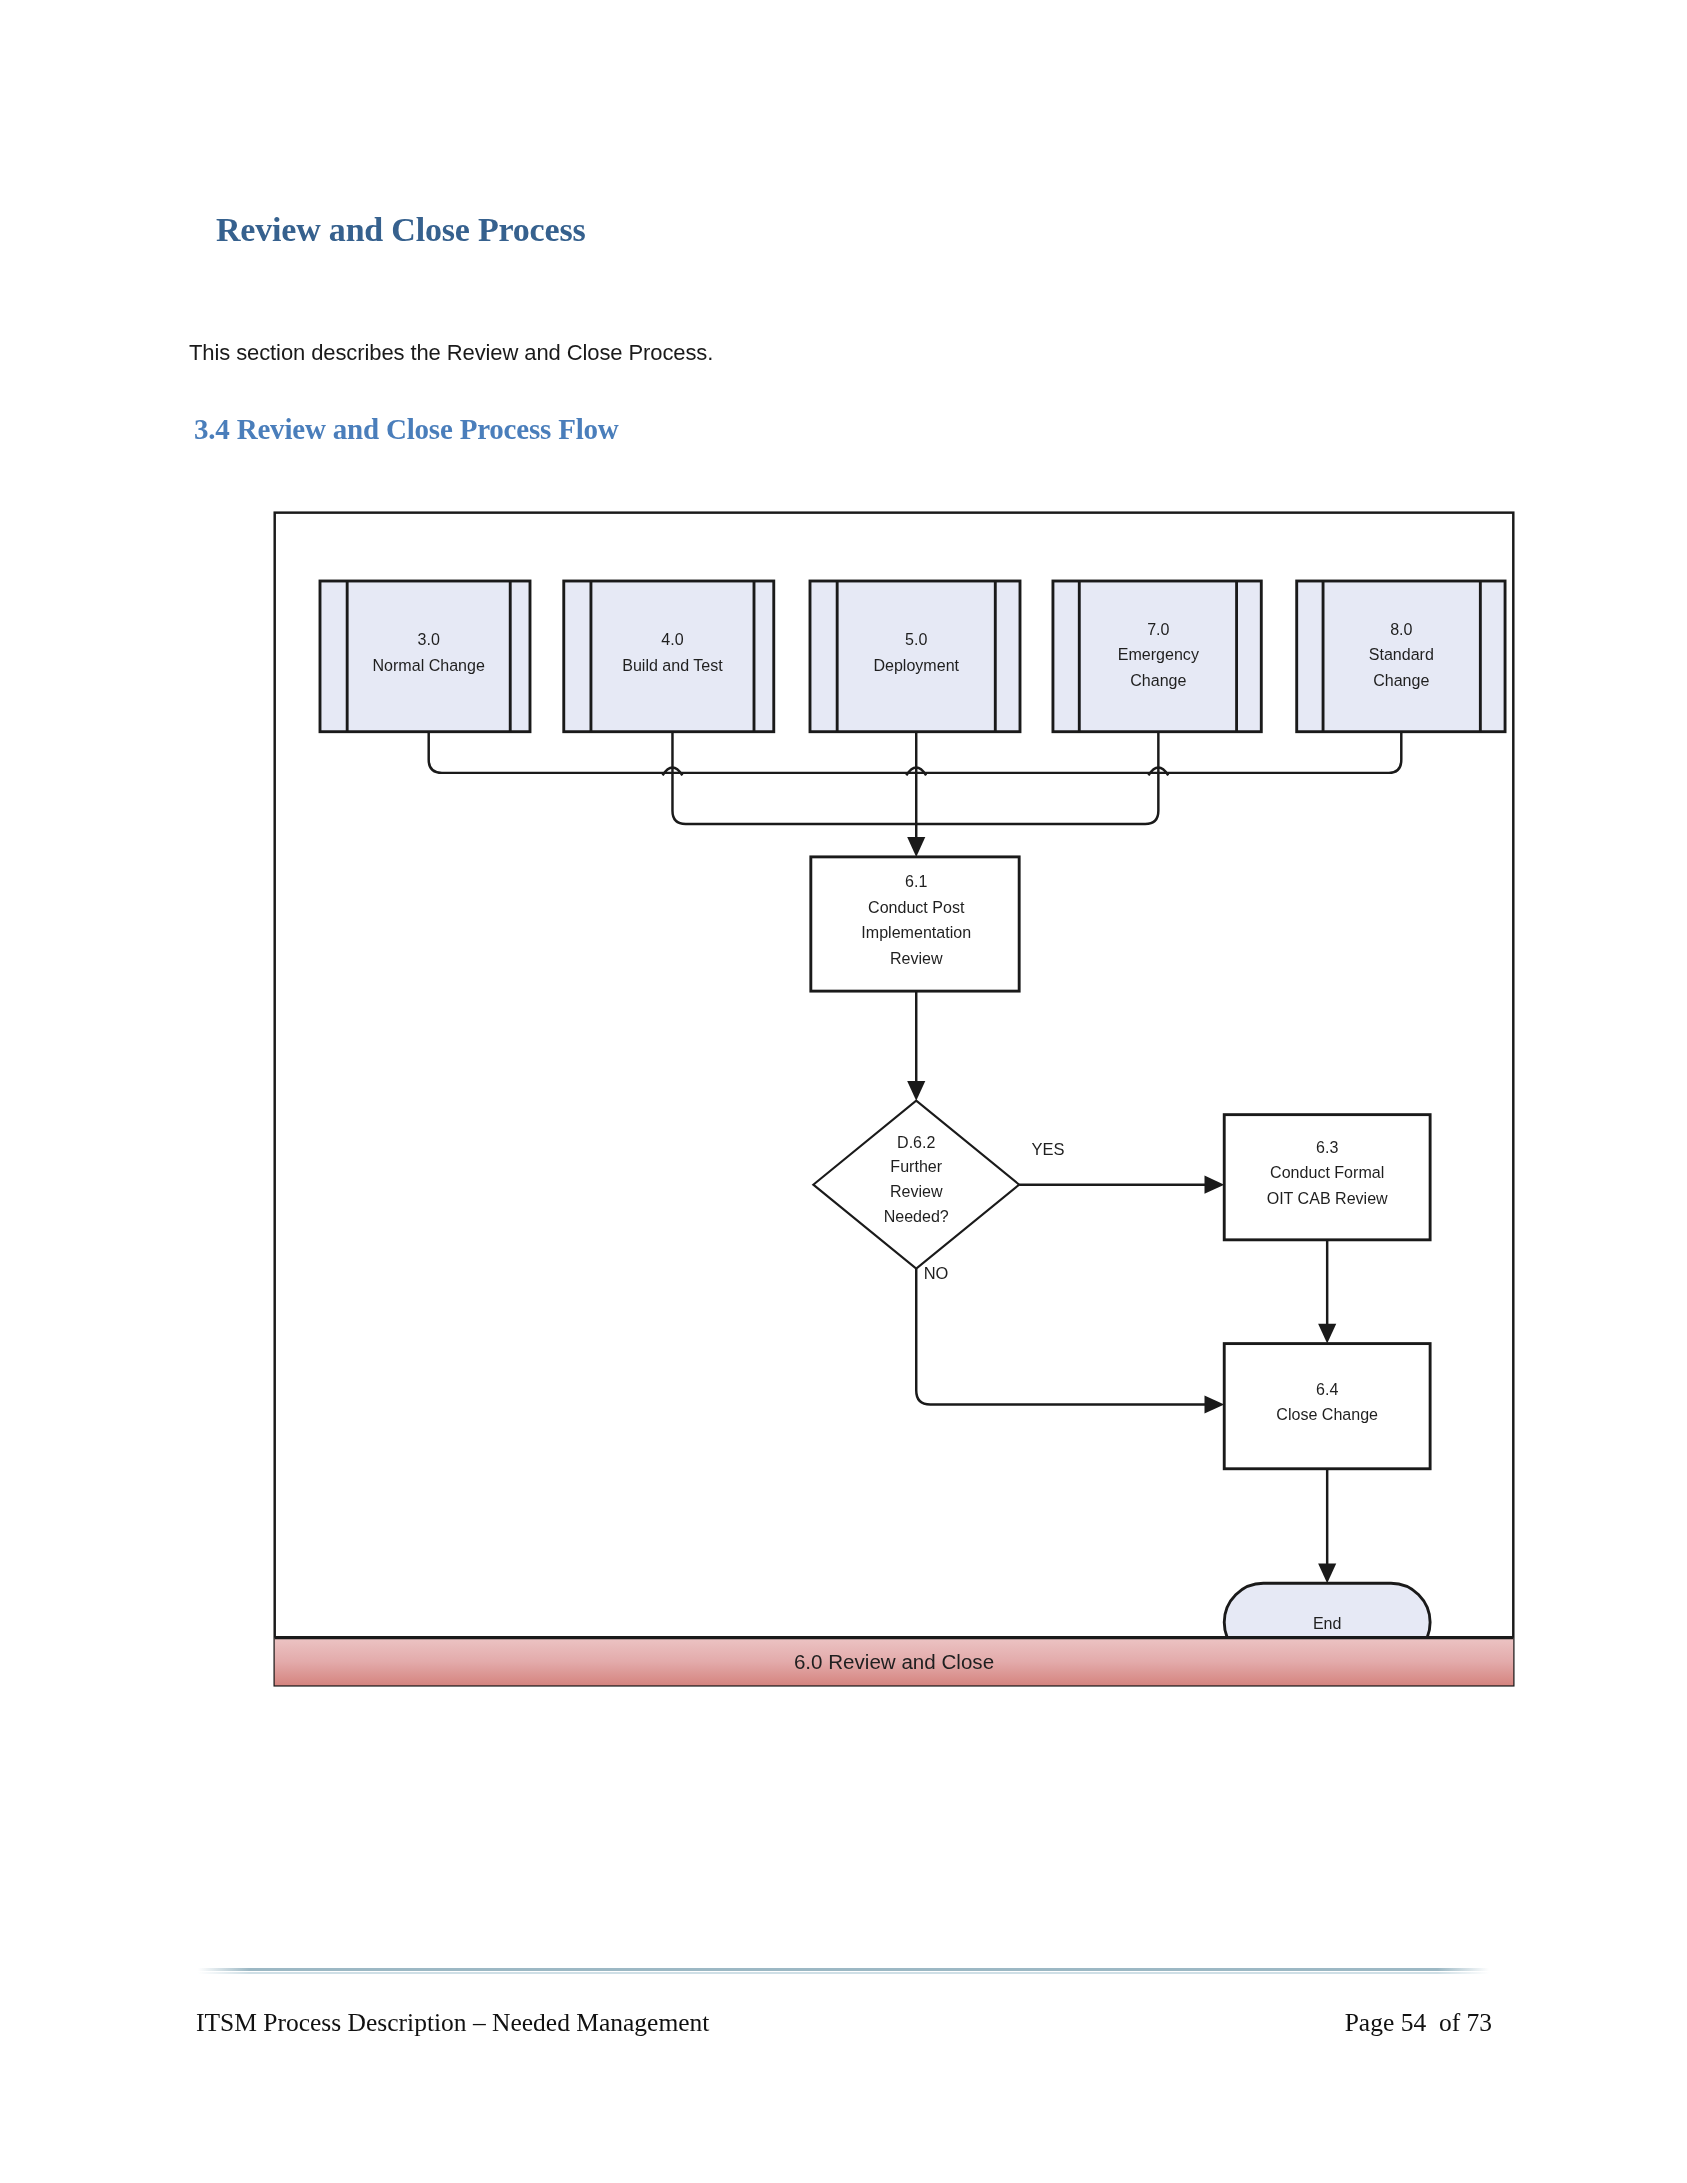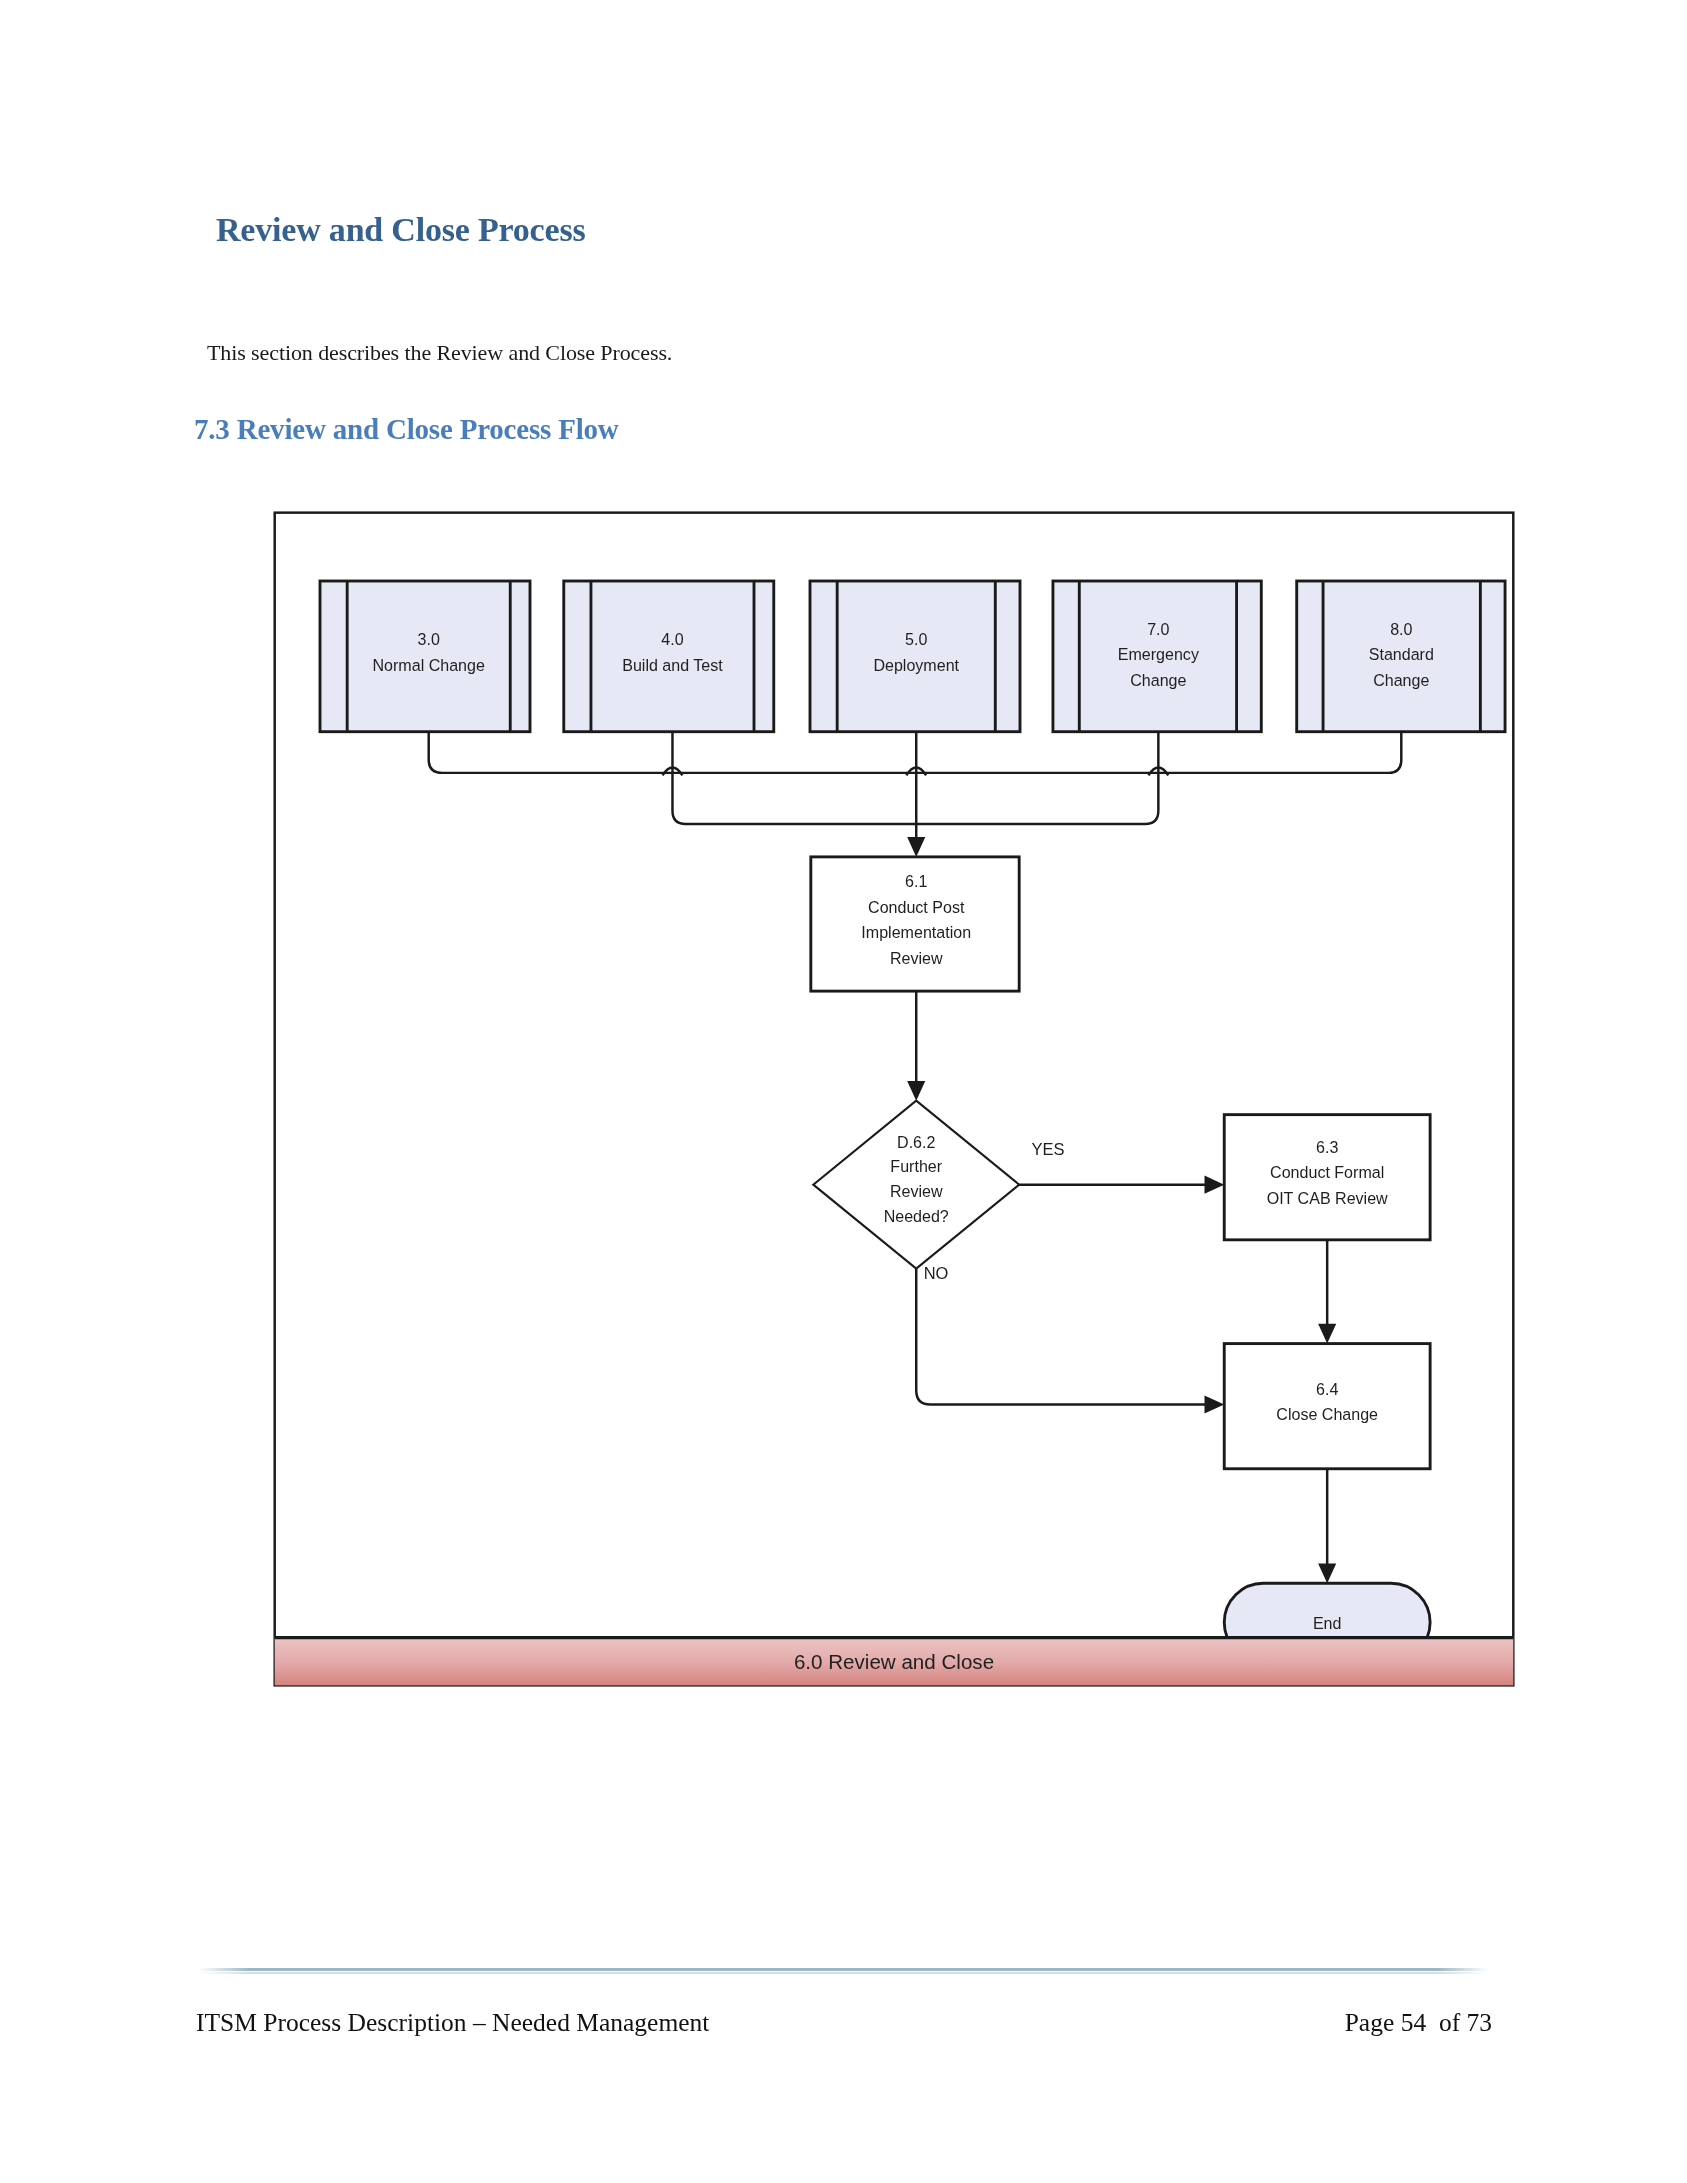--- a/index.html
+++ b/index.html
@@ -29,23 +29,23 @@
     font-family: "Liberation Serif", serif;
     font-weight: bold;
     font-size: 34px;
     letter-spacing: -0.2px;
     color: #36618e;
     margin-left: 22px;
   }
 
   .body-para {
     position: absolute;
-    left: 207px;
+    left: 189px;
     top: 318px;
-    font-family: Liberation Serif, serif;
+    font-family: Liberation Sans, sans-serif;
     font-size: 22px;
     color: #1a1a1a;
     letter-spacing: -0.1px;
   }
 
   .h2-title {
     position: absolute;
     left: 194px;
     top: 389px;
     font-family: "Liberation Serif", serif;
@@ -119,21 +119,21 @@
 </style>
 </head>
 <body>
 
 <div class="page">
 
   <h1 class="h1-title">Review and Close Process</h1>
 
   <p class="body-para">This section describes the Review and Close Process.</p>
 
-  <h2 class="h2-title">7.3 Review and Close Process Flow</h2>
+  <h2 class="h2-title">3.4 Review and Close Process Flow</h2>
 
   <div class="flow-wrap">
     <svg width="1242" height="1176" viewBox="0 0 1508 1428" xmlns="http://www.w3.org/2000/svg">
 
       <rect x="2" y="2" width="1504" height="1424" fill="#ffffff" stroke="#1a1a1a" stroke-width="3"></rect>
 
       <g>
         <rect x="57" y="85" width="255" height="183" fill="#e6e9f5" stroke="#1a1a1a" stroke-width="3.5"></rect>
         <line x1="90" y1="85" x2="90" y2="268" stroke="#1a1a1a" stroke-width="3.5"></line>
         <line x1="288" y1="85" x2="288" y2="268" stroke="#1a1a1a" stroke-width="3.5"></line>

